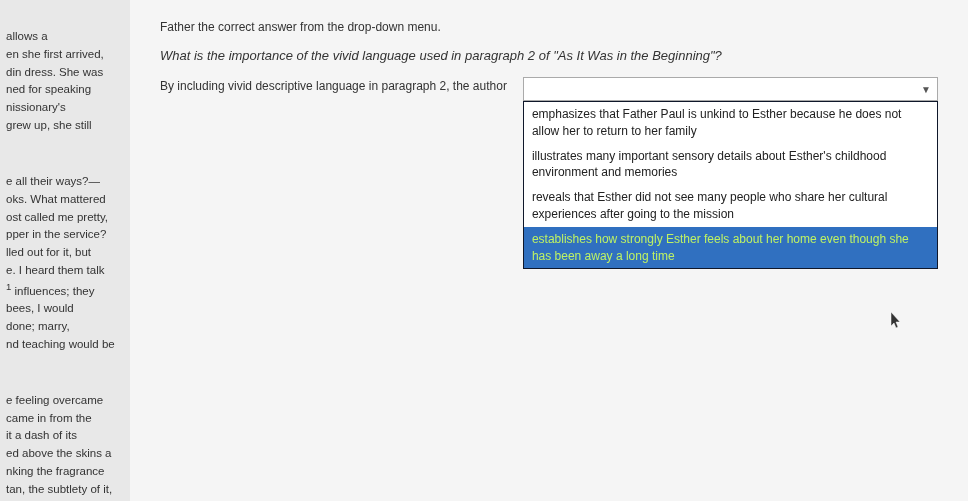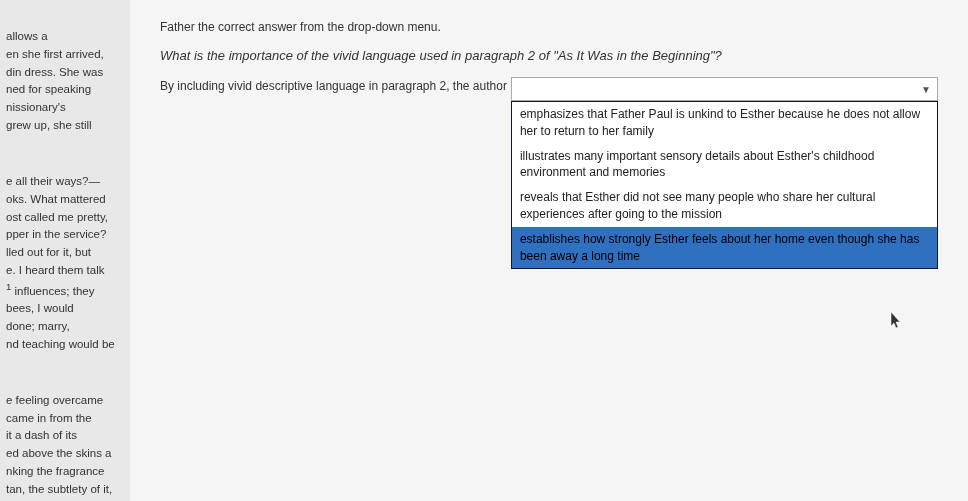--- a/index.html
+++ b/index.html
@@ -55,21 +55,21 @@
     .question {
       font-size: 13px;
       color: #333;
       margin-bottom: 14px;
       font-style: italic;
     }
 
     .prompt-row {
       display: flex;
       align-items: flex-start;
-      gap: 0;
+      gap: 12px;
       font-size: 12px;
       color: #333;
       position: relative;
     }
 
     .prompt-text {
       white-space: nowrap;
       margin-right: 4px;
       padding-top: 2px;
     }
@@ -93,21 +93,21 @@
 
     .option-item {
       padding: 4px 8px;
       cursor: pointer;
       color: #222;
       line-height: 1.4;
     }
 
     .option-item.selected {
       background: #3070c0;
-      color: #000000;
+      color: #bef264;
     }
   </style>
 </head>
 <body>
 
 <div class="sidebar">
   <div class="sidebar-text">
     allows a<br>en she first arrived,<br>din dress. She was<br>ned for speaking<br>nissionary's<br>grew up, she still
   </div>
   <br>

